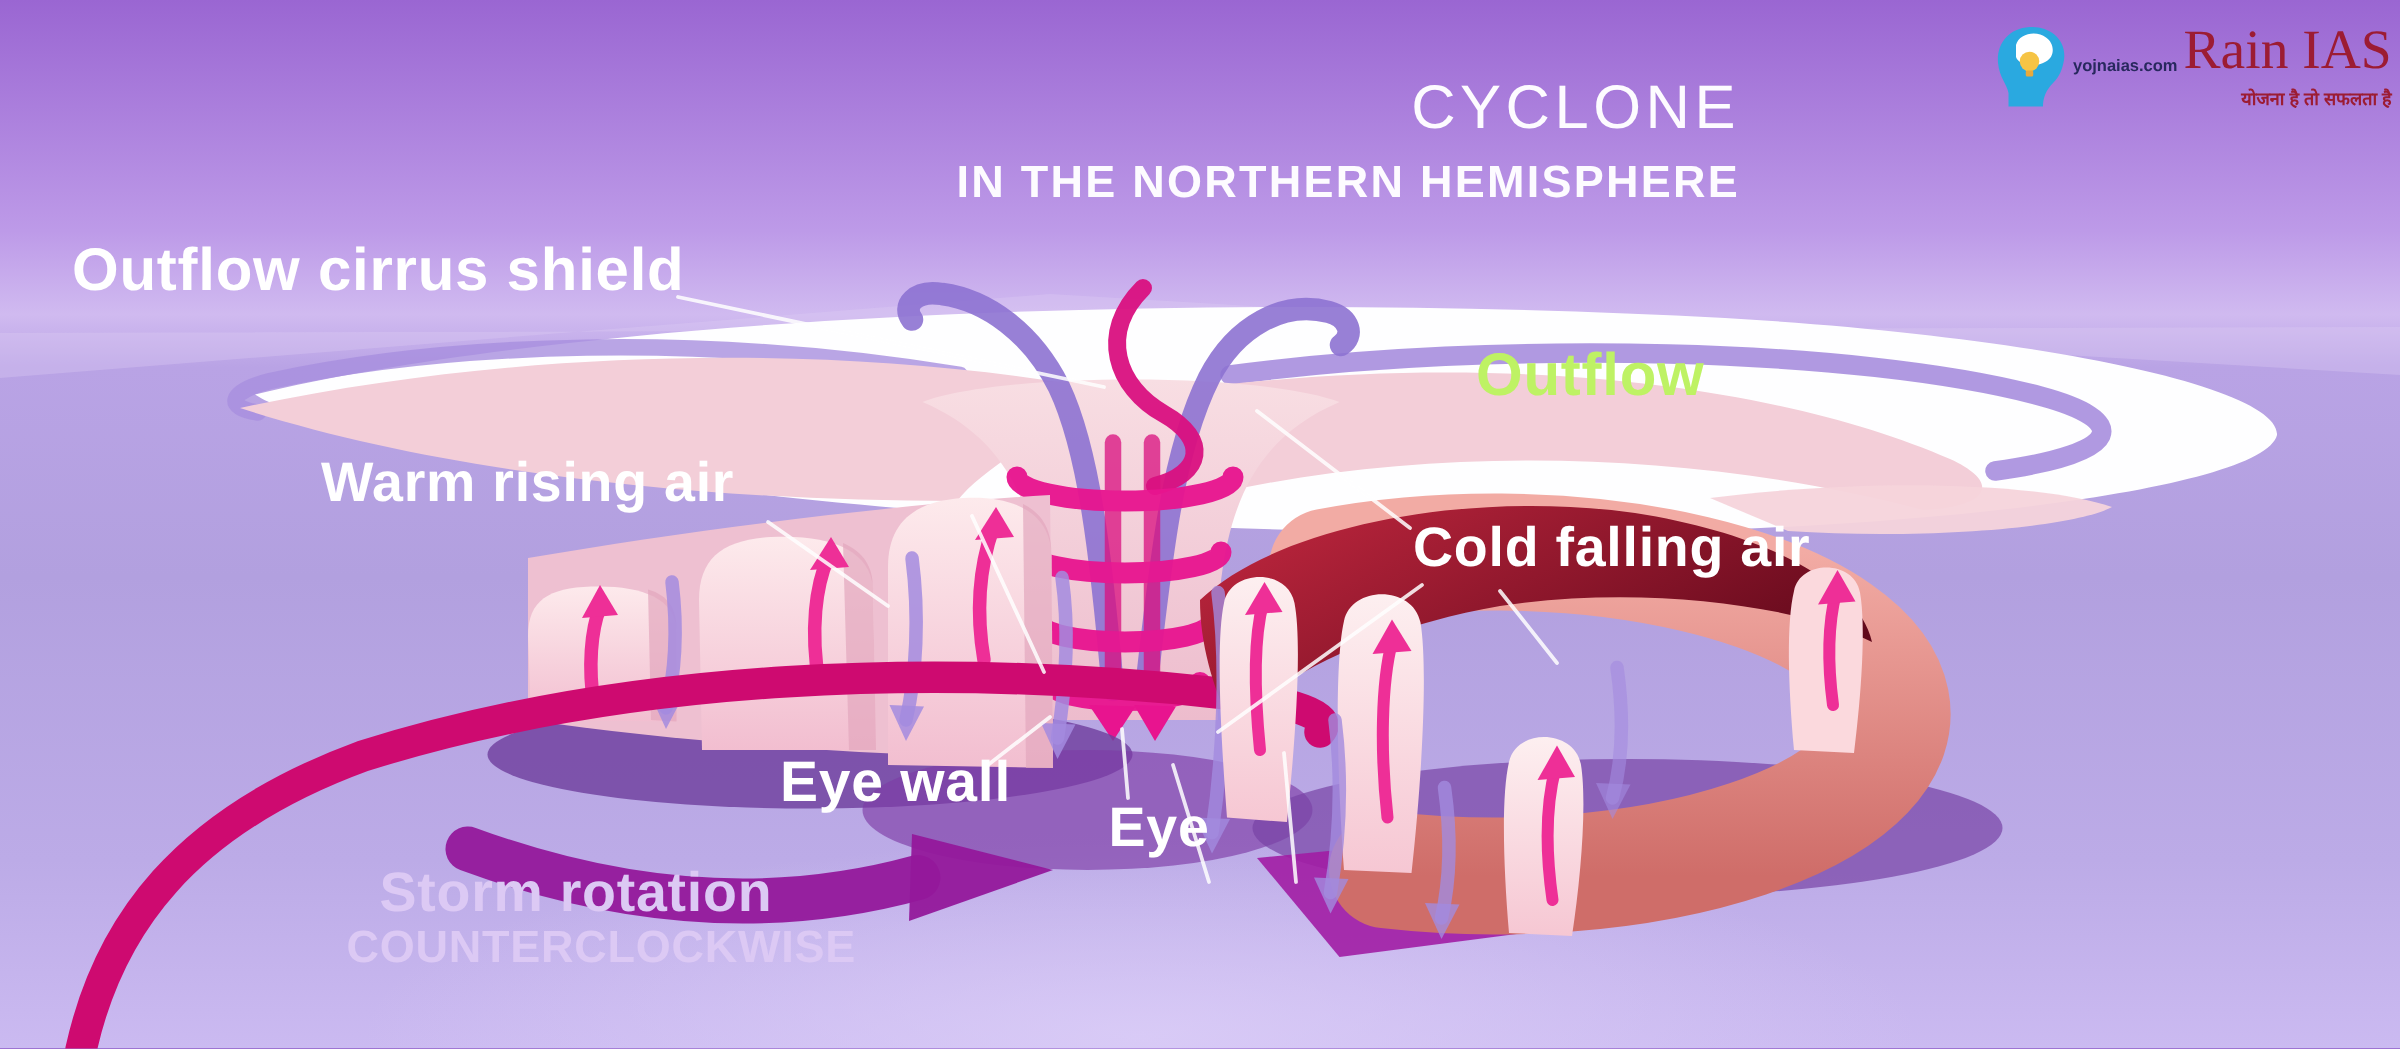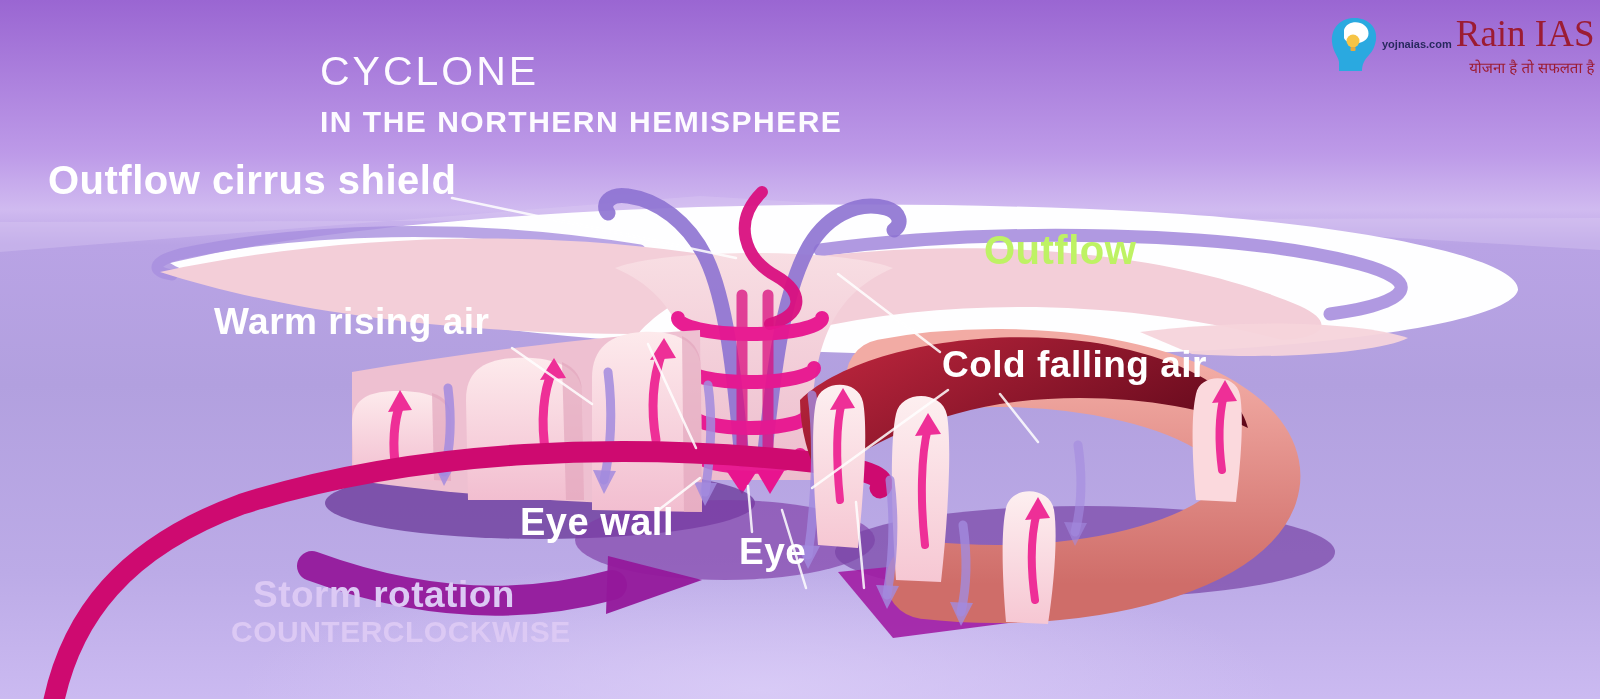--- a/index.html
+++ b/index.html
@@ -4,29 +4,29 @@
 <style>
   html,body{margin:0;padding:0;background:#8f5cc9;}
   .stage{
     position:relative;width:1600px;height:699px;overflow:hidden;
     font-family:"Liberation Sans","DejaVu Sans",sans-serif;
   }
   .stage svg.art{position:absolute;inset:0;display:block;}
   .lbl{position:absolute;white-space:nowrap;line-height:1;font-weight:700;letter-spacing:.5px;}
   .lbl.white{color:#ffffff;}
   .lbl.pale{color:#dcc9f4;}
-  .title-block{position:absolute;left:320px;top:48px;width:840px;text-align:left;color:#fdfbff;}
+  .title-block{position:absolute;left:320px;top:48px;width:840px;text-align:right;color:#fdfbff;}
   .title-main{font-size:41px;font-weight:400;letter-spacing:3px;}
   .title-sub{font-size:30px;font-weight:700;letter-spacing:1.5px;margin-top:10px;}
   .logo{position:absolute;left:1326px;top:14px;display:flex;align-items:flex-start;}
   .logo .icon-col{display:flex;flex-direction:row;align-items:center;margin-right:4px;}
   .logo .site{font-size:11px;font-weight:700;color:#28285e;margin-top:1px;}
   .logo .text-col{display:flex;flex-direction:column;align-items:flex-end;}
   .logo .name{font-family:"Liberation Serif","DejaVu Serif",serif;font-size:37px;color:#9c1c33;line-height:1.1;}
-  .logo .tagline{font-size:15px;font-weight:400;color:#9c1c33;margin-top:2px;}
+  .logo .tagline{font-size:12px;font-weight:700;color:#9c1c33;margin-top:2px;}
 </style>
 </head>
 <body>
 
 <div class="stage">
 
   <svg class="art" width="1600" height="699" viewBox="0 0 1600 699" aria-hidden="true">
     <defs>
       <linearGradient id="skyGrad" x1="0" y1="0" x2="0" y2="1">
         <stop offset="0" stop-color="#9a66d2"></stop>

